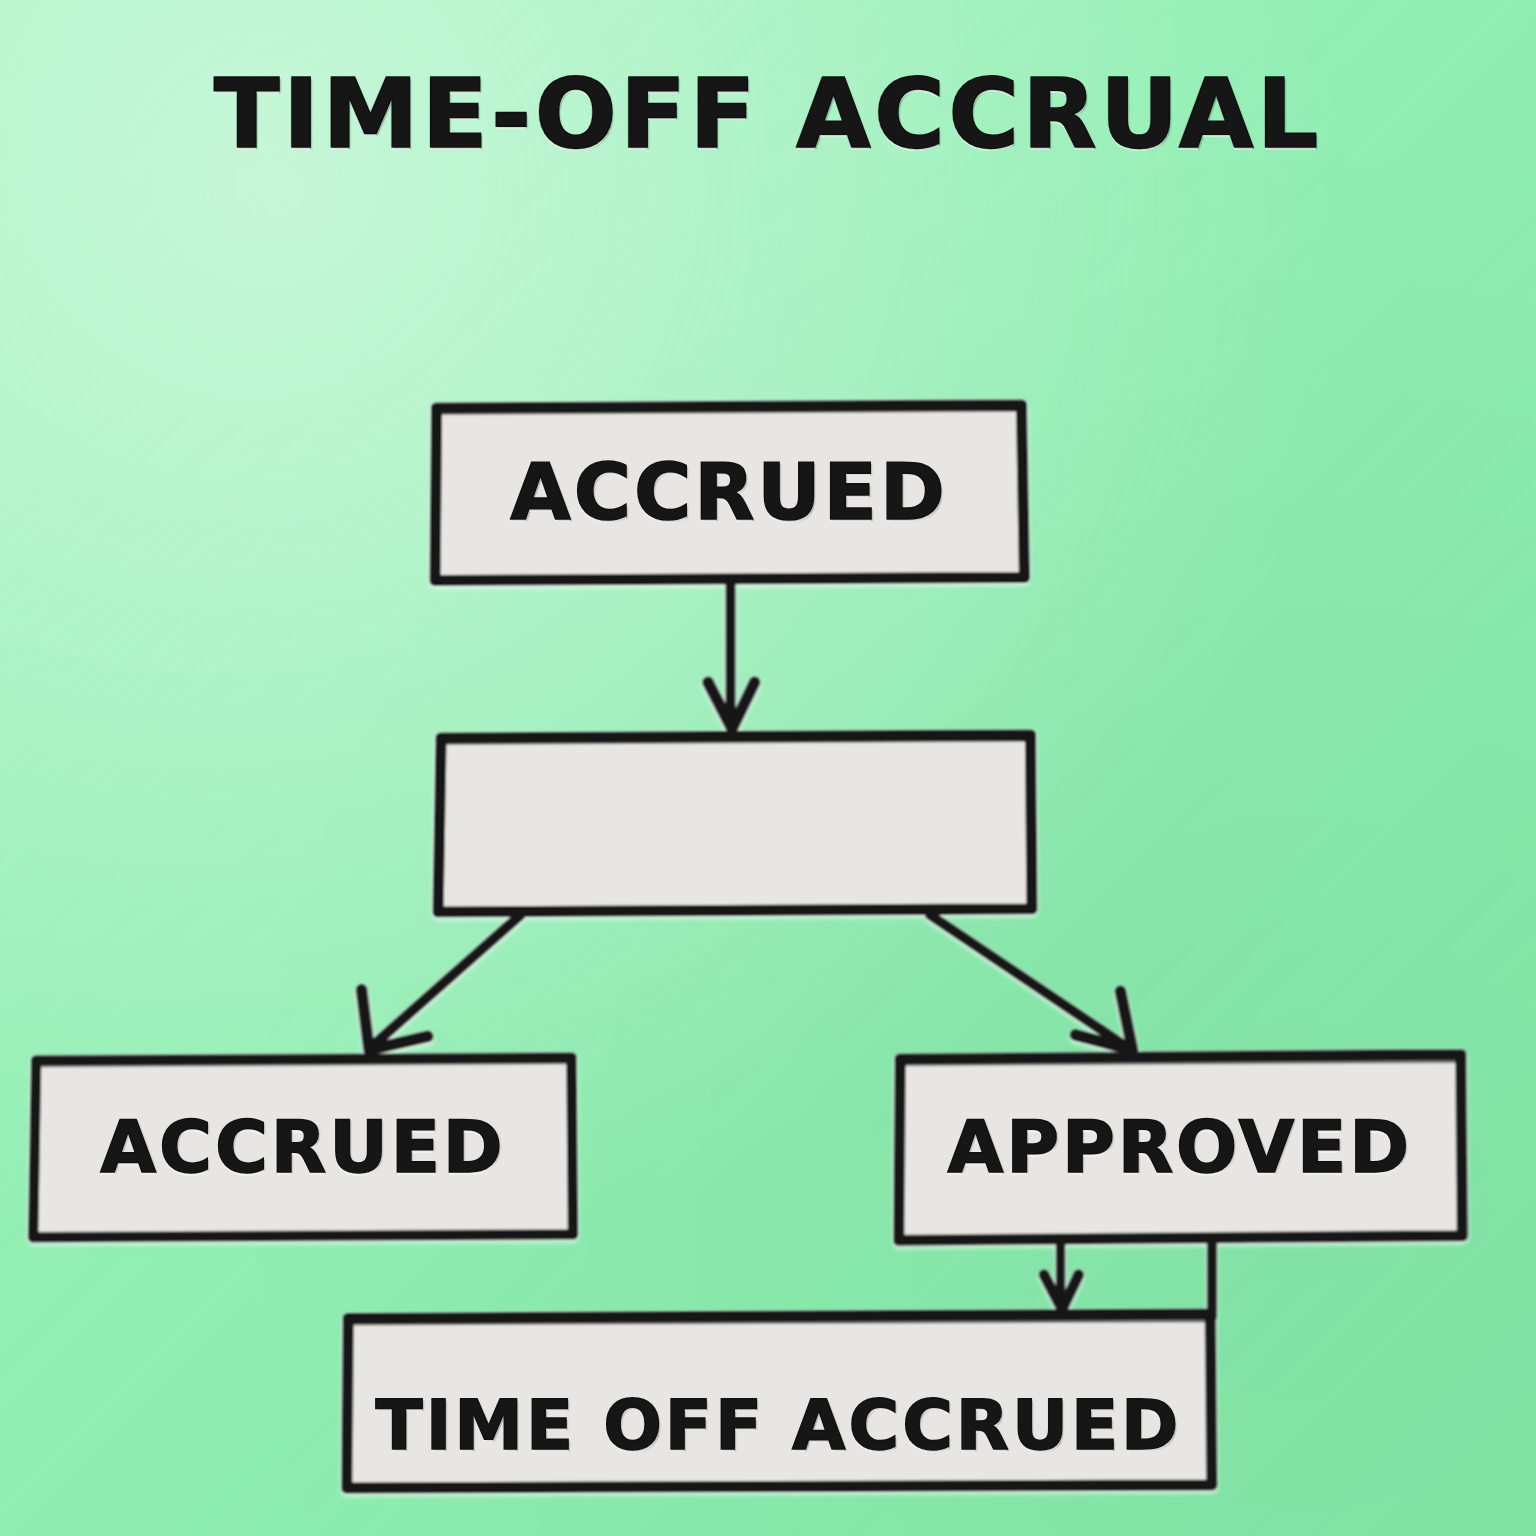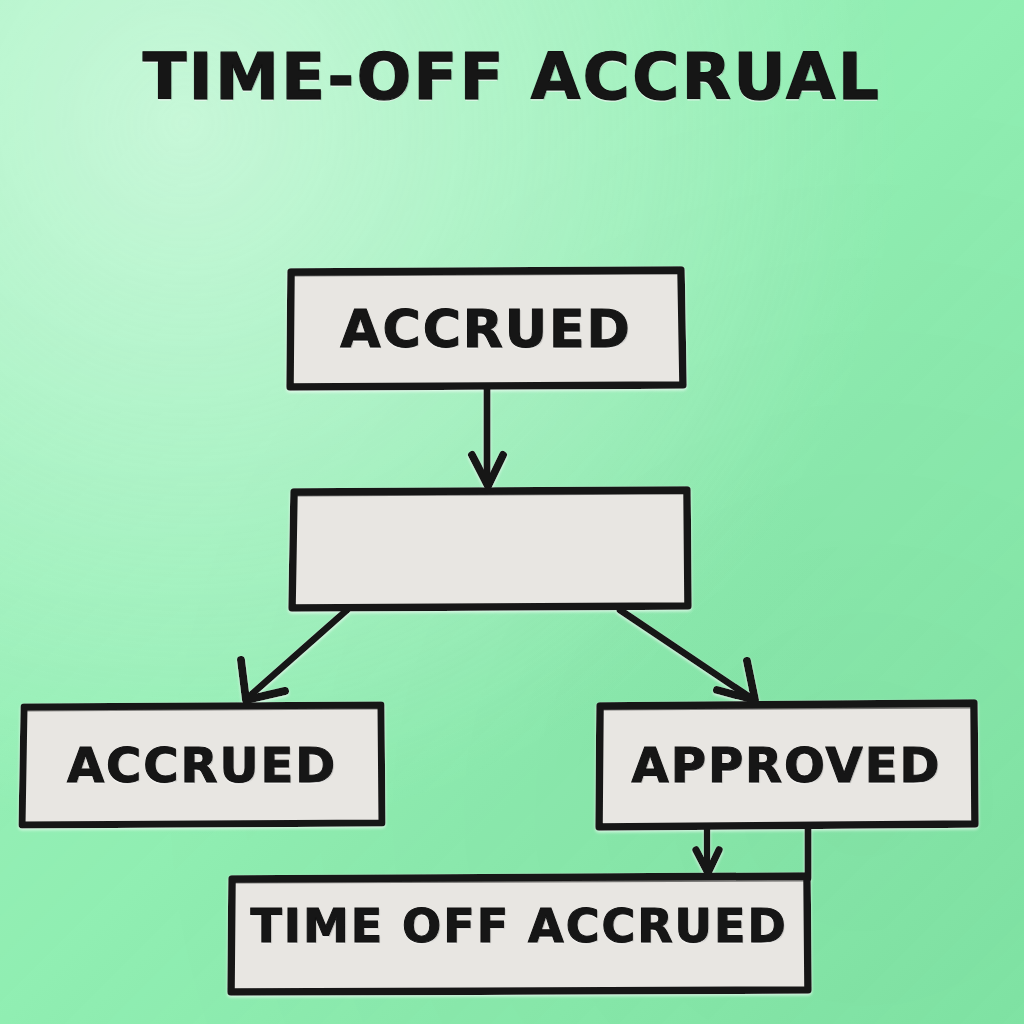--- a/index.html
+++ b/index.html
@@ -164,15 +164,15 @@
     </g>
   </svg>
 
   <div class="node-label" style="left:289px; top:270px; width:394px; height:117px; font-size:52px;">ACCRUED</div>
 
 
   <div class="node-label" style="left:22px; top:705px; width:360px; height:120px; font-size:48px;">ACCRUED</div>
 
   <div class="node-label" style="left:598px; top:703px; width:377px; height:124px; font-size:48px;">APPROVED</div>
 
-  <div class="node-label" style="left:230px; top:868px; width:578px; height:116px; font-size:46px;">TIME OFF ACCRUED</div>
+  <div class="node-label" style="left:230px; top:892px; width:578px; height:116px; font-size:46px;">TIME OFF ACCRUED</div>
 
 </div>
 
 </body></html>

